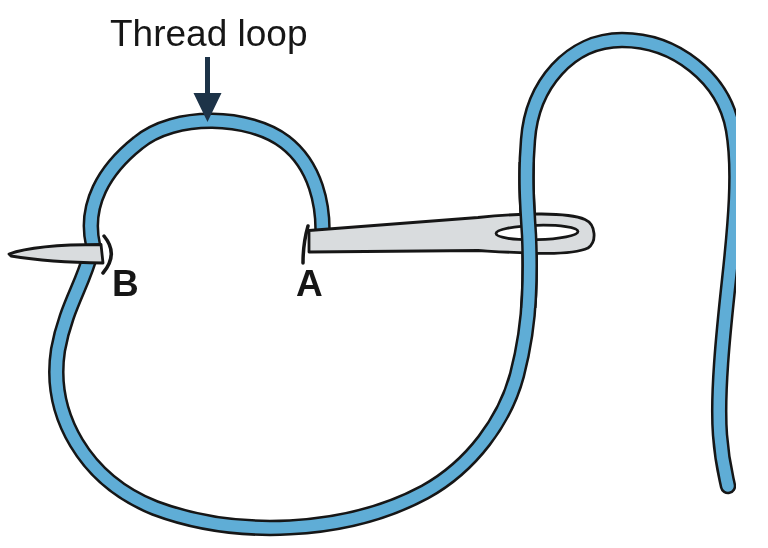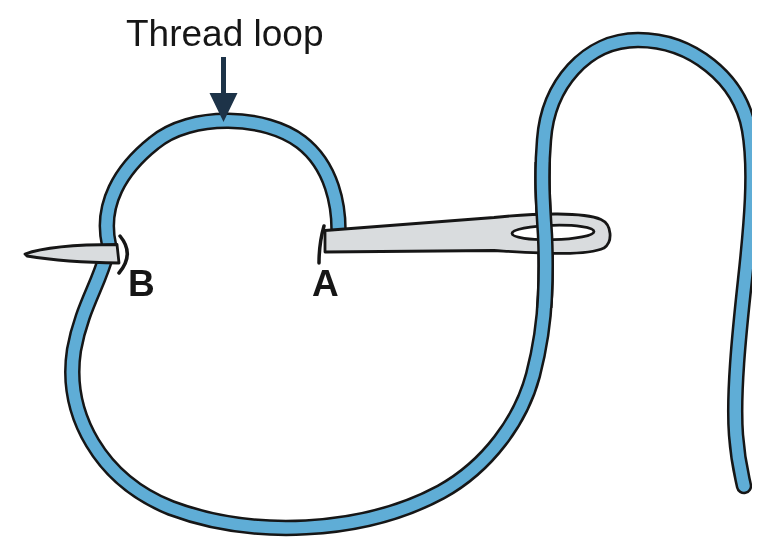--- a/index.html
+++ b/index.html
@@ -15,21 +15,20 @@
     padding: 0;
     background: var(--background);
     font-family: "Liberation Sans", sans-serif;
   }
   .canvas {
     position: relative;
     width: 736px;
     height: 548px;
     background: var(--background);
     overflow: hidden;
-    margin-left: 16px;
   }
   .canvas svg {
     position: absolute;
     inset: 0;
     width: 768px;
     height: 548px;
   }
   
   .thread-outline {
     fill: none;

